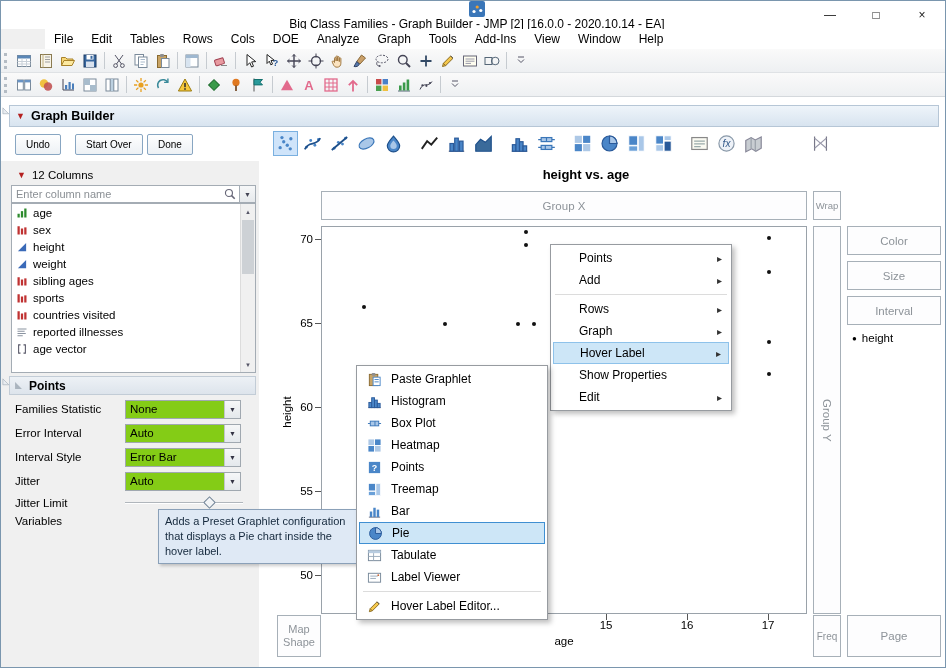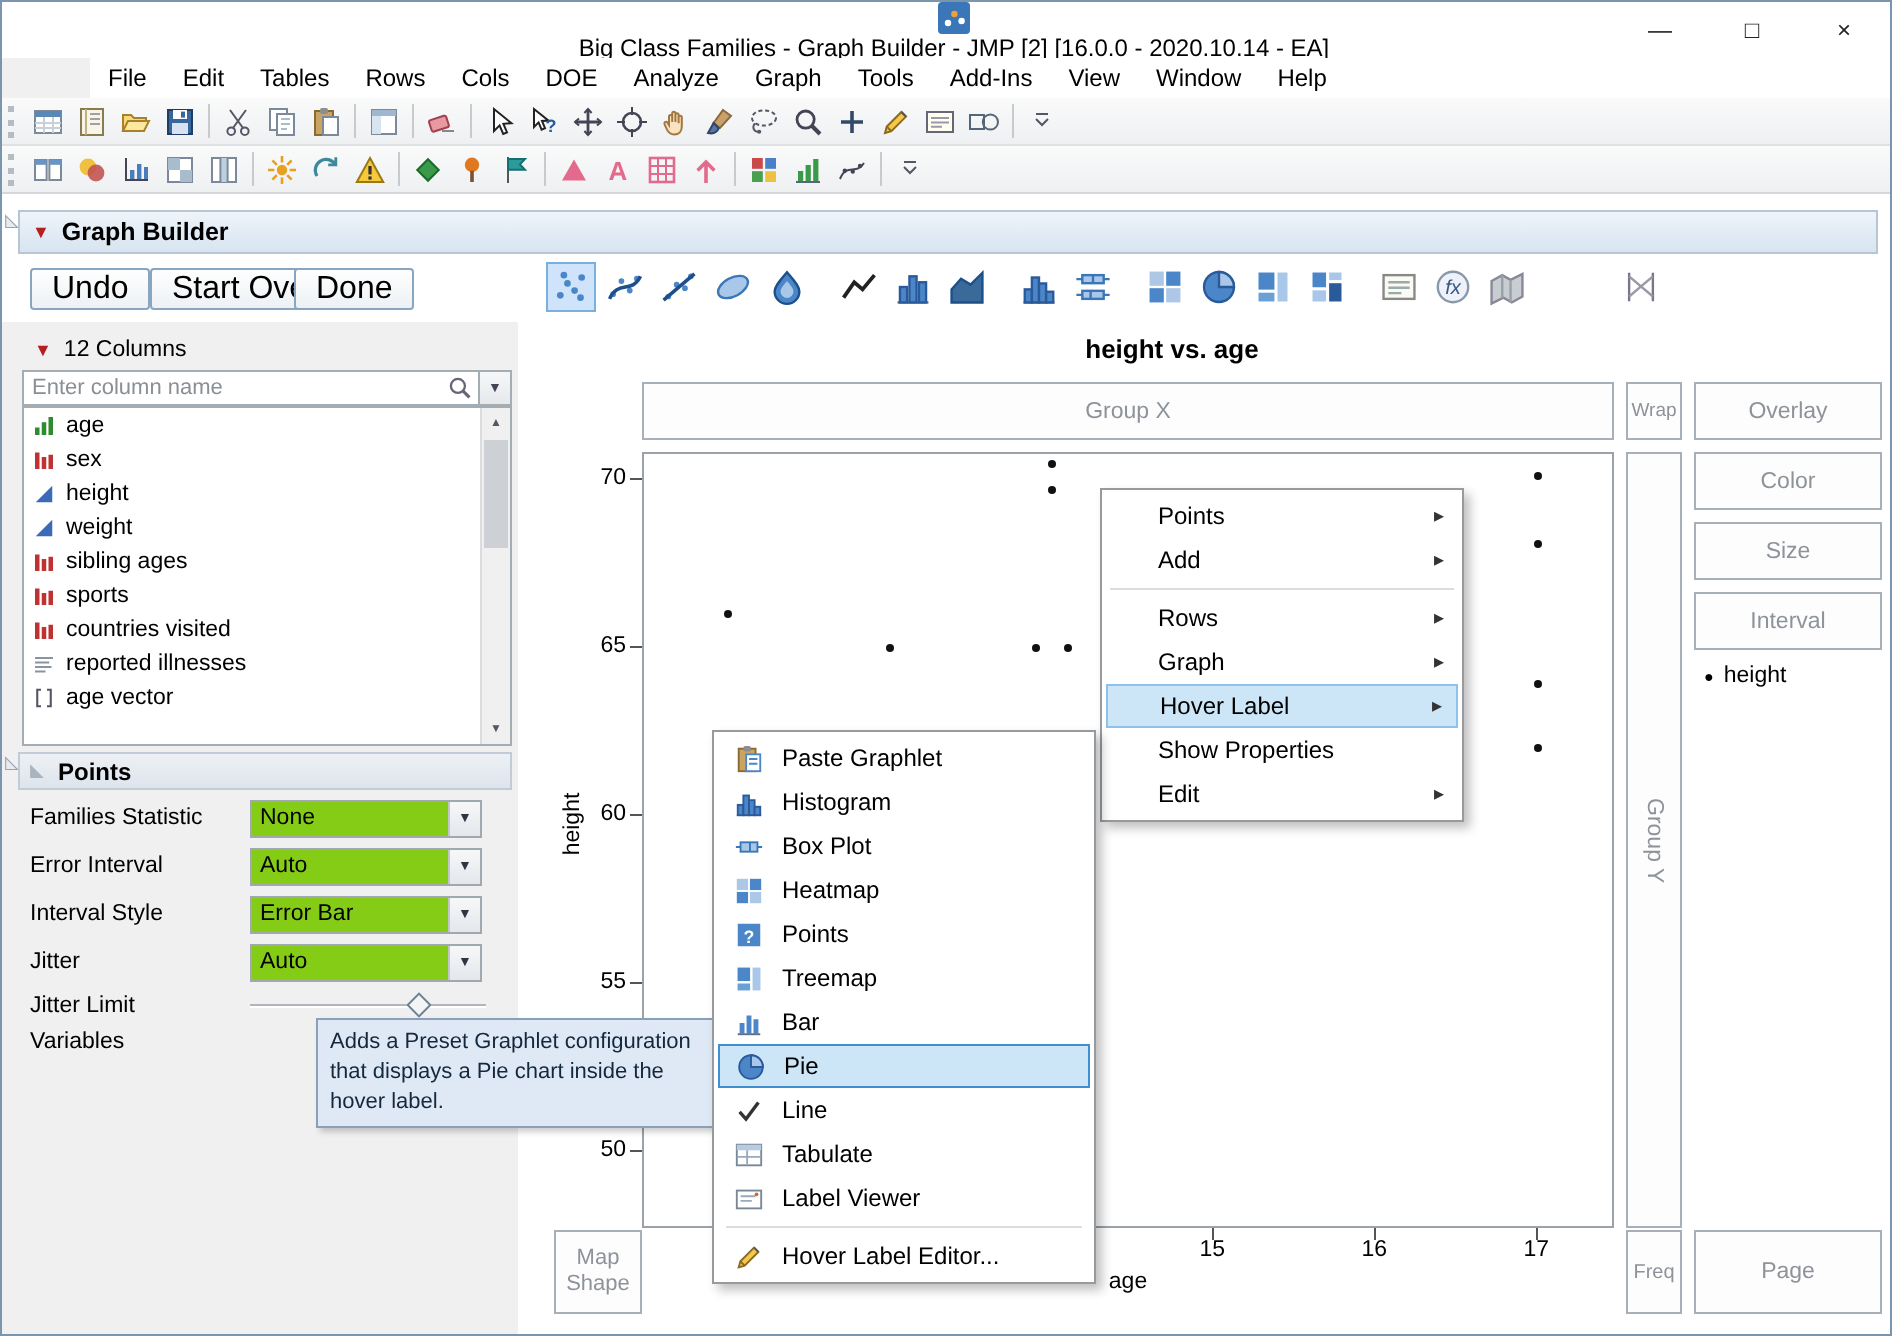--- a/index.html
+++ b/index.html
@@ -18,21 +18,21 @@
 .grip{width:5px;height:16px;border-left:3px dotted #b4bcc4;margin:0 4px 0 3px;}
 .tbtn{width:22px;height:22px;display:flex;align-items:center;justify-content:center;}
 .tsep{width:1px;height:17px;background:#c6cbd0;margin:0 3px;}
 .ico{display:inline-flex;align-items:center;justify-content:center;}
 .report-bg{position:absolute;left:0;top:96px;width:946px;height:572px;background:#fff;}
 .sidebar-bg{position:absolute;left:0;top:160px;width:258px;height:508px;background:#f0f0f0;}
 .margin-wedge{position:absolute;left:1px;}
 .gb-header{position:absolute;left:8px;top:104px;width:930px;height:22px;background:linear-gradient(#eef4fa,#d8e4f0);border:1px solid #b6c6d6;display:flex;align-items:center;}
 .red-tri{color:#b42020;font-size:9px;margin:0 6px;}
 .gb-title{font-weight:bold;font-size:12.5px;}
-.btn{position:absolute;height:21px;background:linear-gradient(#fefefe,#edf1f5);border:1px solid #88a6c2;border-radius:2px;font-size:16px;display:flex;align-items:center;padding:0 10px;}
+.btn{position:absolute;height:21px;background:linear-gradient(#fefefe,#edf1f5);border:1px solid #88a6c2;border-radius:2px;font-size:10px;display:flex;align-items:center;padding:0 10px;}
 .palette{position:absolute;left:272px;top:129px;height:27px;display:flex;align-items:center;}
 .pbtn{width:25px;height:25px;border:1px solid transparent;display:flex;align-items:center;justify-content:center;margin-right:2px;}
 .pbtn.sel{background:#cfe4fa;border-color:#7ab0e0;}
 .pgap{width:9px;}
 .pgap-big{width:40px;}
 .col-header{position:absolute;left:10px;top:166px;width:245px;height:16px;display:flex;align-items:center;font-size:11.5px;}
 .search-wrap{position:absolute;left:10px;top:184px;width:245px;height:18px;display:flex;}
 .search-box{flex:1;background:#fff;border:1px solid #a4acb4;position:relative;display:flex;align-items:center;}
 .search-ph{color:#8a8f94;font-size:11px;margin-left:4px;}
 .search-mag{position:absolute;right:2px;top:1px;}
@@ -859,21 +859,20 @@
   <span class="disc ico" id="discicon">
       <svg viewBox="0 0 16 16" width="10" height="10">
         <path d="M5 3l7 5-7 5z" fill="none" stroke="#667"></path>
       </svg>
     </span>
 
   <div class="graph-title">height vs. age</div>
 
   <div class="zone" style="left:320px;top:190px;width:486px;height:29px" id="zone-groupx">Group X</div>
   <div class="zone" style="left:812px;top:190px;width:28px;height:29px;font-size:9.5px">Wrap</div>
-  <div class="zone" style="left:846px;top:190px;width:94px;height:29px">Overlay</div>
   <div class="zone" style="left:846px;top:225px;width:94px;height:29px">Color</div>
   <div class="zone" style="left:846px;top:260px;width:94px;height:29px">Size</div>
   <div class="zone" style="left:846px;top:295px;width:94px;height:29px">Interval</div>
   <div class="zone" id="zone-groupy" style="left:812px;top:225px;width:28px;height:388px">Group Y</div>
   <div class="zone" style="left:276px;top:614px;width:44px;height:42px;font-size:11px;line-height:1.2;padding:0 4px">Map Shape</div>
   <div class="zone" style="left:812px;top:614px;width:28px;height:42px;font-size:10px">Freq</div>
   <div class="zone" style="left:846px;top:614px;width:94px;height:42px">Page</div>
 
   <div class="legend">
     <span class="bullet">●</span>
@@ -1029,28 +1028,20 @@
           <svg viewBox="0 0 16 16" width="15" height="15">
             <circle cx="8" cy="8" r="6.3" fill="#4a86c8" stroke="#2a5a9a"></circle>
             <path d="M8 8V1.7A6.3 6.3 0 0114.3 8z" fill="#a9c7e8" stroke="#2a5a9a"></path>
           </svg>
         </span>
         <span>Pie</span>
       </div>
       <div class="sm-item">
         <span class="ico">
           <svg viewBox="0 0 16 16" width="15" height="15">
-            <path d="M3 8.5l3.4 3.8L13 3.5" fill="none" stroke="#333" stroke-width="1.8"></path>
-          </svg>
-        </span>
-        <span>Line</span>
-      </div>
-      <div class="sm-item">
-        <span class="ico">
-          <svg viewBox="0 0 16 16" width="15" height="15">
             <rect x="1.5" y="2.5" width="13" height="11" fill="#fff" stroke="#789"></rect>
             <rect x="1.5" y="2.5" width="13" height="3" fill="#b8cce0"></rect>
             <path d="M7 5.5v8M1.5 9h13" stroke="#9ab"></path>
           </svg>
         </span>
         <span>Tabulate</span>
       </div>
       <div class="sm-item">
         <span class="ico">
           <svg viewBox="0 0 16 16" width="15" height="15">

